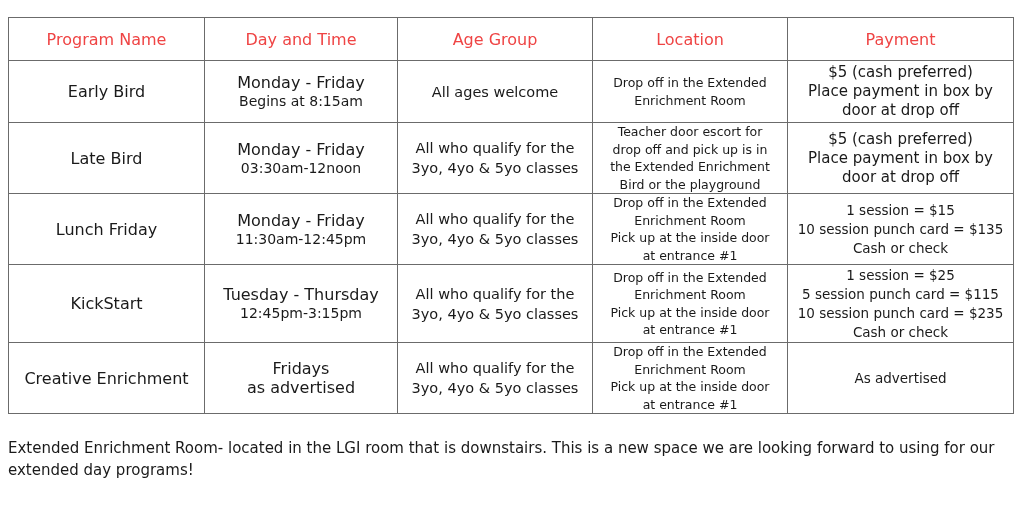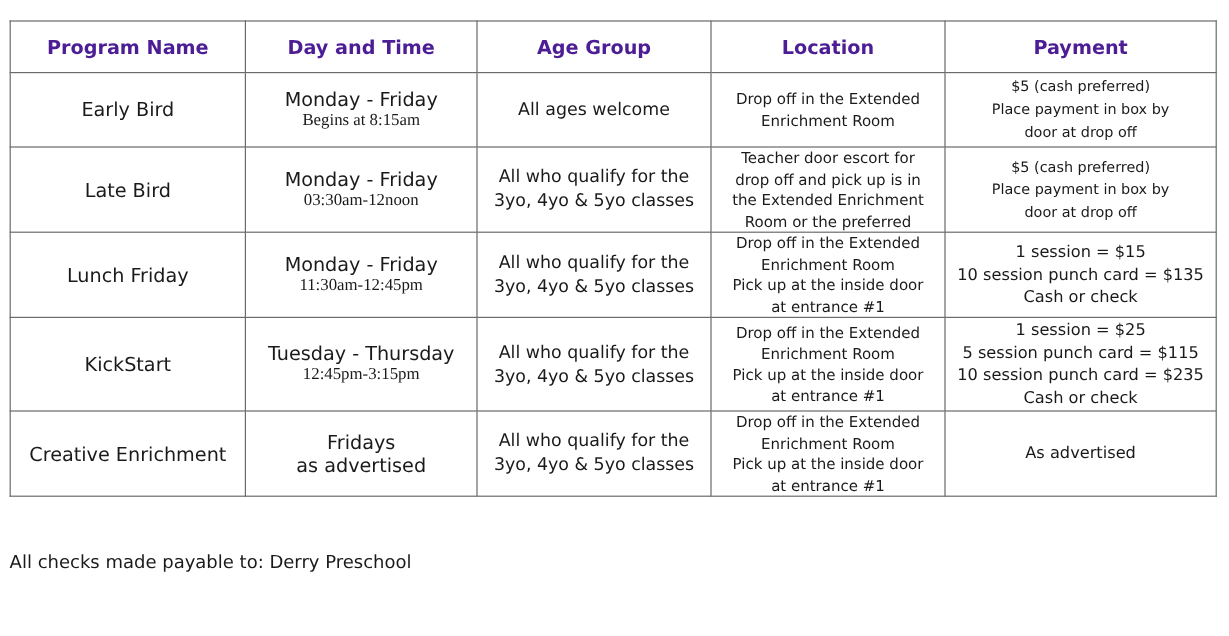--- a/index.html
+++ b/index.html
@@ -24,36 +24,36 @@
       table-layout: fixed;
     }
     .sched-table td, .sched-table th {
       border: 1.5px solid #6b6b6b;
       text-align: center;
       vertical-align: middle;
       padding: 0 4px;
       overflow: hidden;
     }
     .sched-table th {
-      font-weight: bold;
+      font-weight: normal;
       font-size: 16px;
       height: 42px;
-      color: #4c1d95;
+      color: #ef4444;
     }
     .col-name { width: 196px; }
     .col-day { width: 193px; }
     .col-age { width: 195px; }
     .col-loc { width: 195px; }
     .col-pay { width: 226px; }
     .cell-name { font-size: 16px; }
     .day-main { font-size: 16px; line-height: 19px; display: block; }
-    .day-sub { font-size: 14px; line-height: 18px; display: block; font-family: Liberation Serif, serif; }
+    .day-sub { font-size: 14px; line-height: 18px; display: block; }
     .cell-age { font-size: 14.5px; line-height: 20px; }
     .cell-loc { font-size: 12.5px; line-height: 17.5px; }
-    .cell-pay { font-size: 12px; line-height: 19px; }
+    .cell-pay { font-size: 15px; line-height: 19px; }
     .cell-pay.small { font-size: 13.5px; }
     .line { display: block; white-space: nowrap; }
     .row-1 { height: 62px; }
     .row-2 { height: 70px; }
     .row-3 { height: 71px; }
     .row-4 { height: 78px; }
     .row-5 { height: 71px; }
     .notes {
       position: absolute;
       left: 8px;
@@ -115,21 +115,21 @@
         <span class="day-sub">03:30am-12noon</span>
       </td>
       <td class="cell-age">
         <span class="line">All who qualify for the</span>
         <span class="line">3yo, 4yo &amp; 5yo classes</span>
       </td>
       <td class="cell-loc">
         <span class="line">Teacher door escort for</span>
         <span class="line">drop off and pick up is in</span>
         <span class="line">the Extended Enrichment</span>
-        <span class="line">Room or the preferred</span>
+        <span class="line">Bird or the playground</span>
       </td>
       <td class="cell-pay">
         <span class="line">$5 (cash preferred)</span>
         <span class="line">Place payment in box by</span>
         <span class="line">door at drop off</span>
       </td>
     </tr>
 
     <tr class="row-3">
       <td class="cell-name">Lunch Friday</td>
@@ -195,15 +195,15 @@
         <span class="line">at entrance #1</span>
       </td>
       <td class="cell-pay small">
         <span class="line">As advertised</span>
       </td>
     </tr>
   </tbody>
 </table>
 
 <div class="notes">
+  <p>Extended Enrichment Room- located in the LGI room that is downstairs. This is a new space we are looking forward to using for our extended day programs!</p>
   <div class="gap"></div>
-  <p>All checks made payable to: Derry Preschool</p>
 </div>
 
 </body></html>

